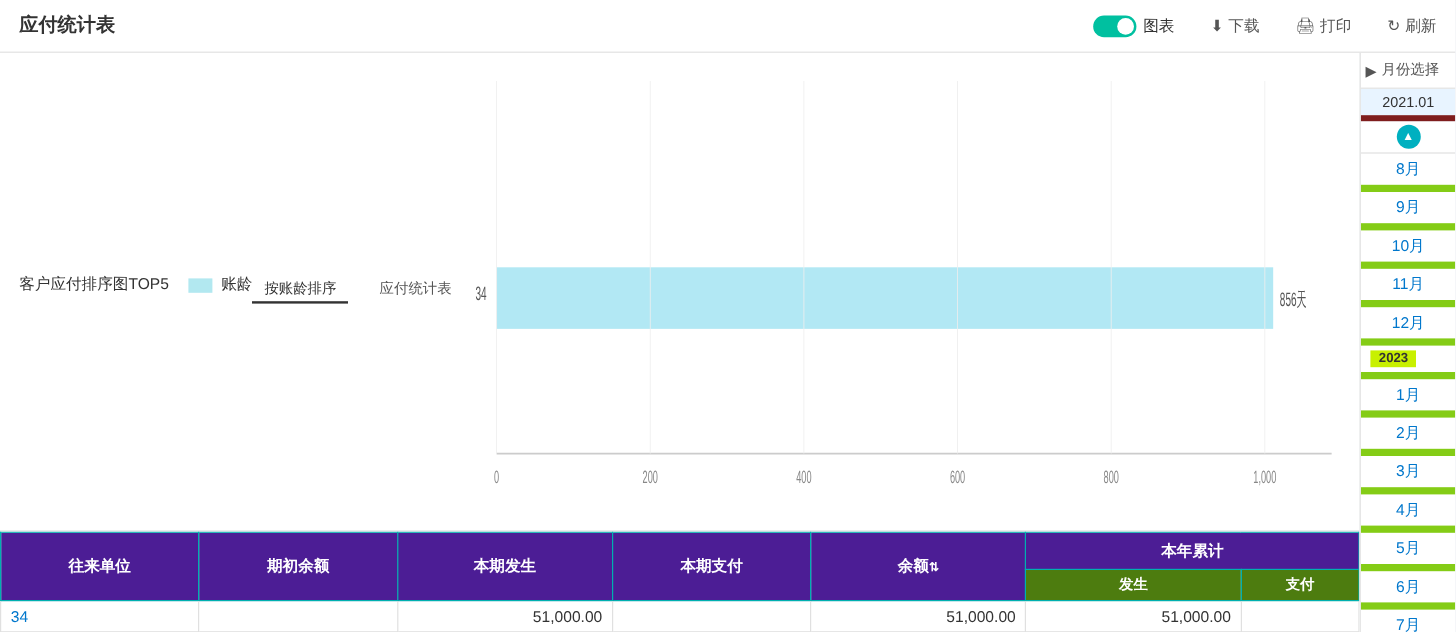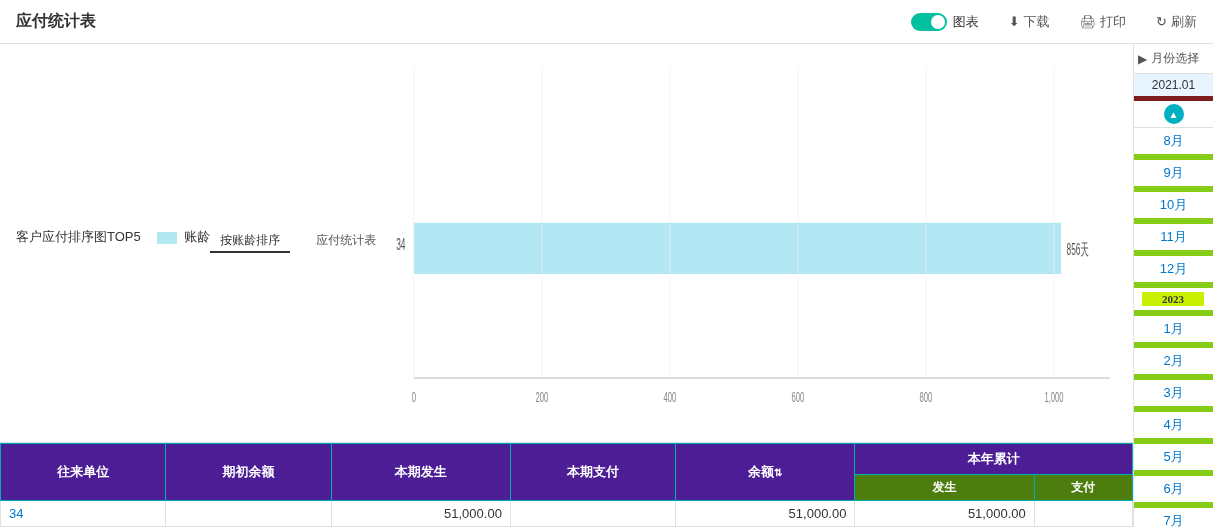--- a/index.html
+++ b/index.html
@@ -45,21 +45,21 @@
     
     .right-panel { width: 80px; background: #fff; border-left: 1px solid #e0e0e0; display: flex; flex-direction: column; }
     .right-panel-header { display: flex; align-items: center; padding: 6px 4px; font-size: 12px; color: #555; border-bottom: 1px solid #e0e0e0; gap: 4px; cursor: pointer; }
     .month-selector { flex: 1; overflow: hidden; }
     .month-year-input { width: 100%; padding: 4px 6px; font-size: 12px; background: #e8f4ff; border: none; border-bottom: 5px solid #7f1d1d; color: #333; text-align: center; }
     .month-nav { display: flex; justify-content: center; padding: 3px; border-bottom: 1px solid #e0e0e0; }
     .month-nav-btn { width: 20px; height: 20px; background: #00b0c0; color: white; border-radius: 50%; display: flex; align-items: center; justify-content: center; cursor: pointer; font-size: 10px; border: none; }
     .month-list { flex: 1; overflow-y: auto; }
     .month-item { padding: 4px 8px; font-size: 13px; color: #0077cc; cursor: pointer; text-align: center; border-bottom: 6px solid #84cc16; }
     .month-item.year-row { display: flex; align-items: center; }
-    .year-label { background: #c8f000; color: #333; font-size: 11px; font-weight: bold; padding: 1px 20px; margin-right: 4px; font-family: Liberation Serif, serif; }
+    .year-label { background: #c8f000; color: #333; font-size: 11px; font-weight: bold; padding: 1px 7px; margin-right: 4px; }
     .month-nav-bottom { display: flex; justify-content: center; padding: 3px; border-top: 1px solid #e0e0e0; }
 
     .chart-top-area { display: flex; justify-content: space-between; align-items: center; margin-bottom: 4px; }
   </style>
 </head>
 <body>
 
 <div class="main-container">
 
   <div class="header">

